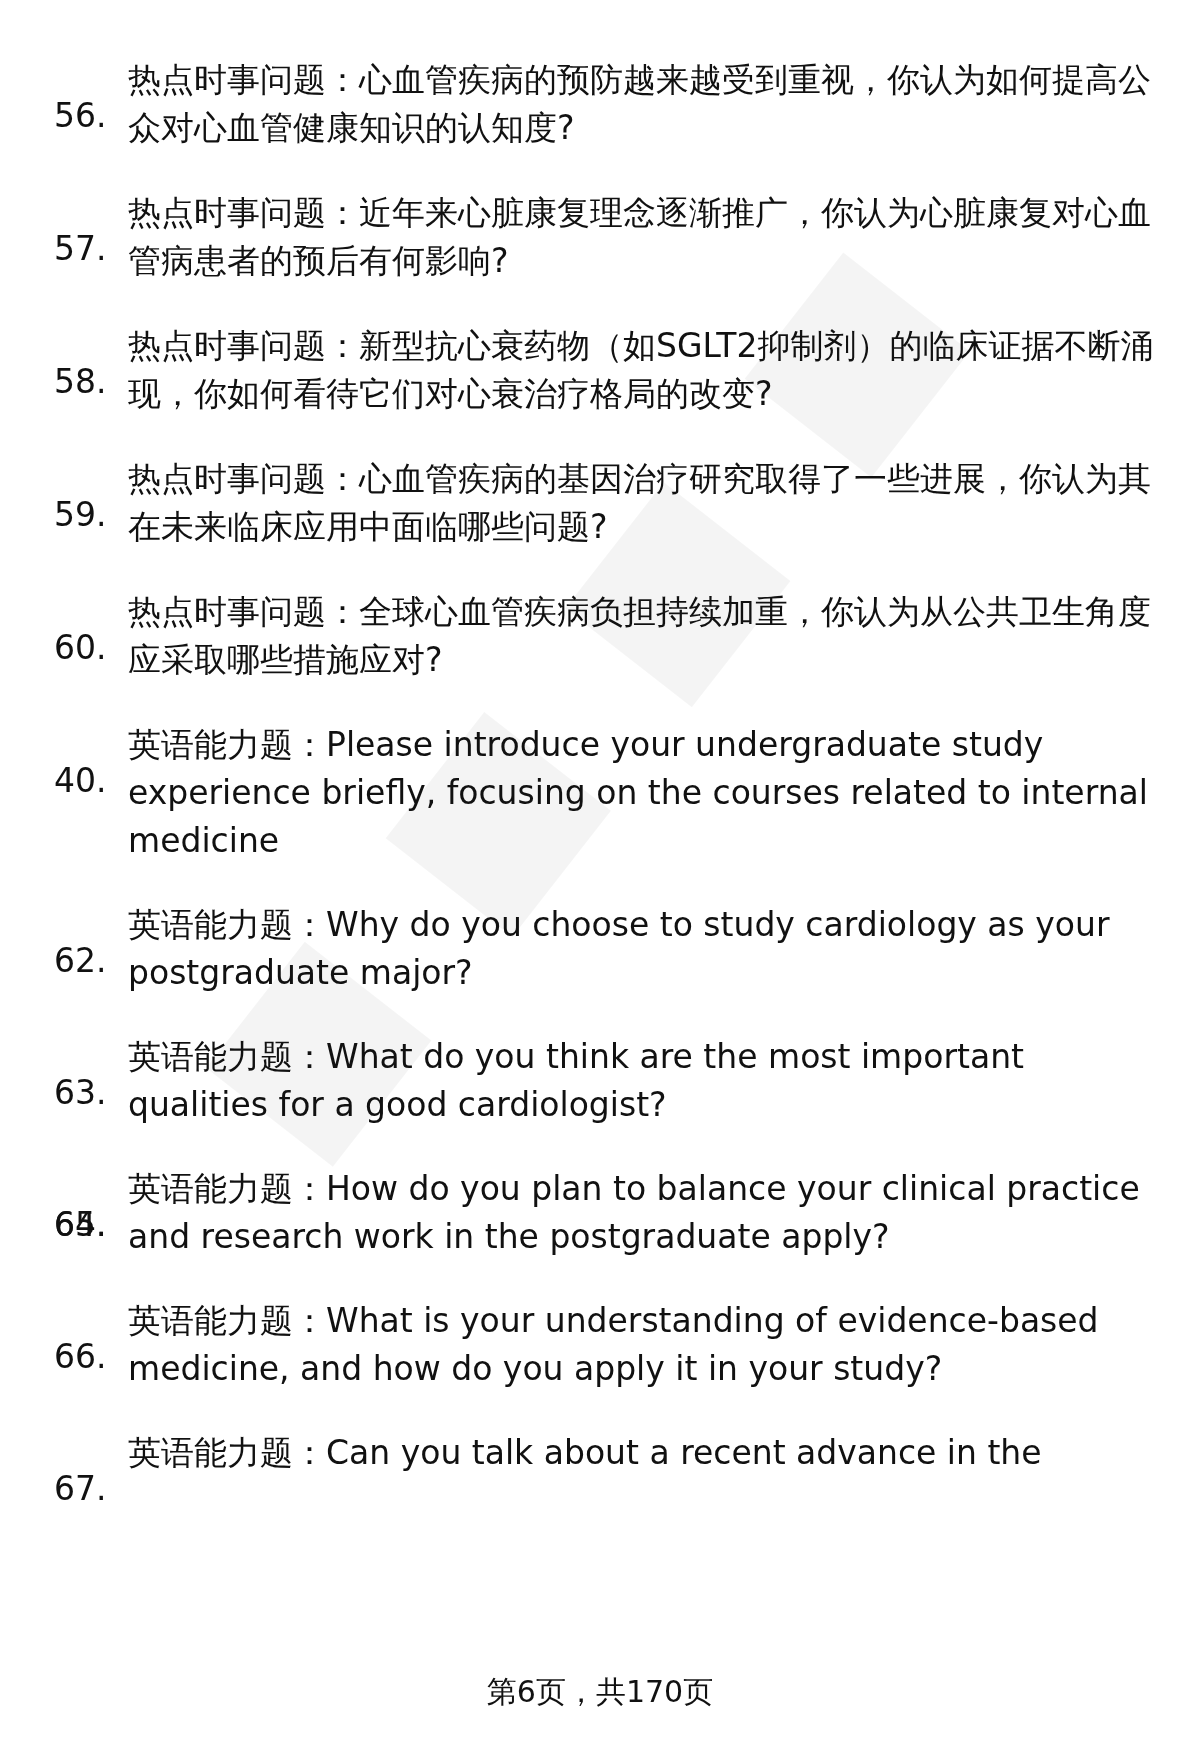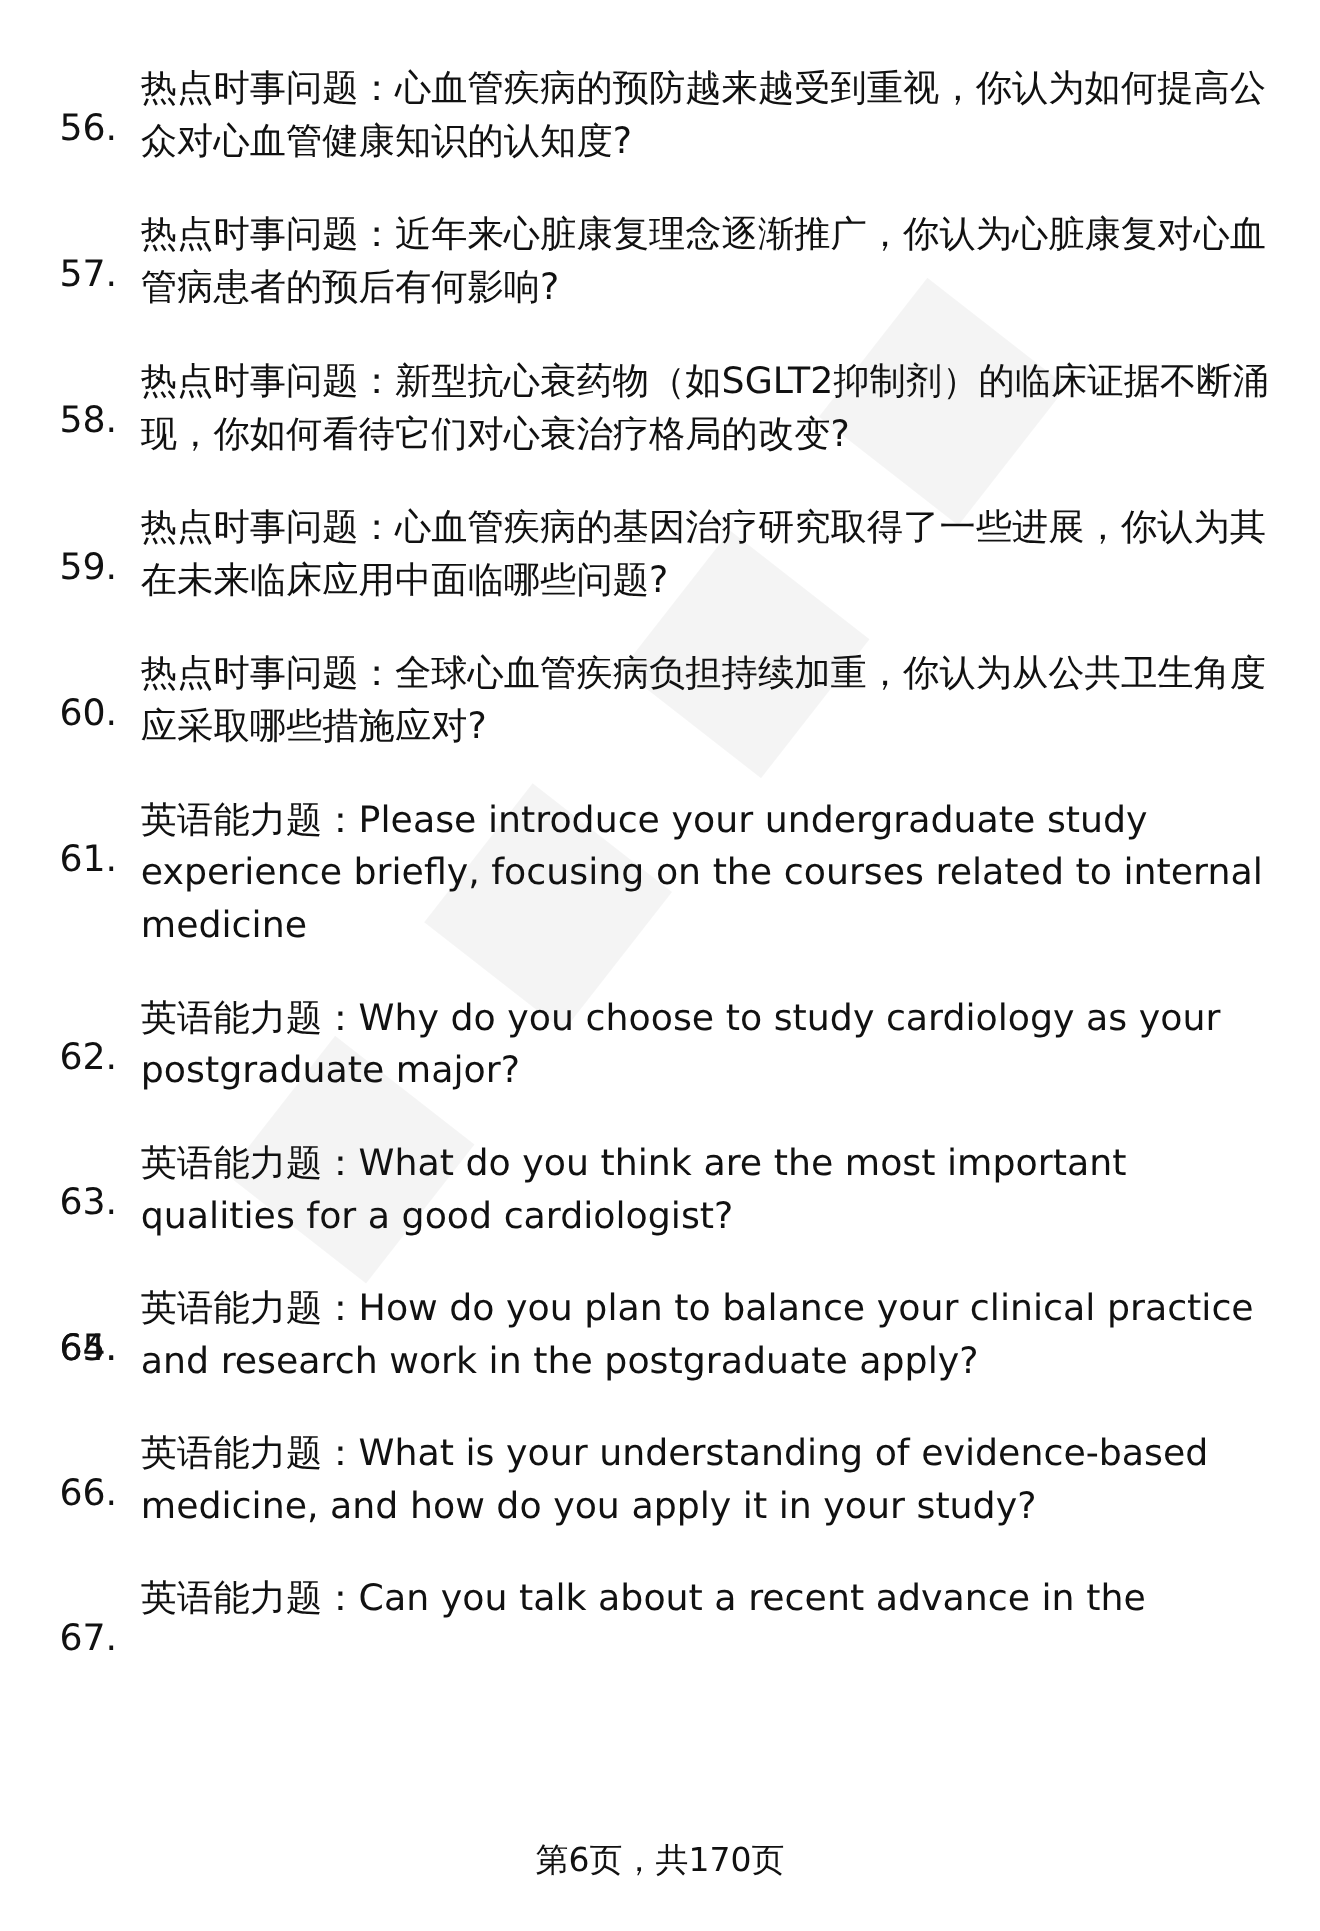--- a/index.html
+++ b/index.html
@@ -106,21 +106,21 @@
     </li>
     <li class="question">
       <span class="q-number">59.</span>
       <span class="q-text"><span class="q-category">热点时事问题：</span><span>心血管疾病的基因治疗研究取得了一些进展，你认为其在未来临床应用中面临哪些问题?</span></span>
     </li>
     <li class="question">
       <span class="q-number">60.</span>
       <span class="q-text"><span class="q-category">热点时事问题：</span><span>全球心血管疾病负担持续加重，你认为从公共卫生角度应采取哪些措施应对?</span></span>
     </li>
     <li class="question en">
-      <span class="q-number">61.</span>
+      <span class="q-number">40.</span>
       <span class="q-text"><span class="q-category">英语能力题：</span><span>Please introduce your undergraduate study experience briefly, focusing on the courses related to internal medicine</span></span>
     </li>
     <li class="question en">
       <span class="q-number">62.</span>
       <span class="q-text"><span class="q-category">英语能力题：</span><span>Why do you choose to study cardiology as your postgraduate major?</span></span>
     </li>
     <li class="question en">
       <span class="q-number">63.</span>
       <span class="q-text"><span class="q-category">英语能力题：</span><span>What do you think are the most important qualities for a good cardiologist?</span></span>
     </li>

